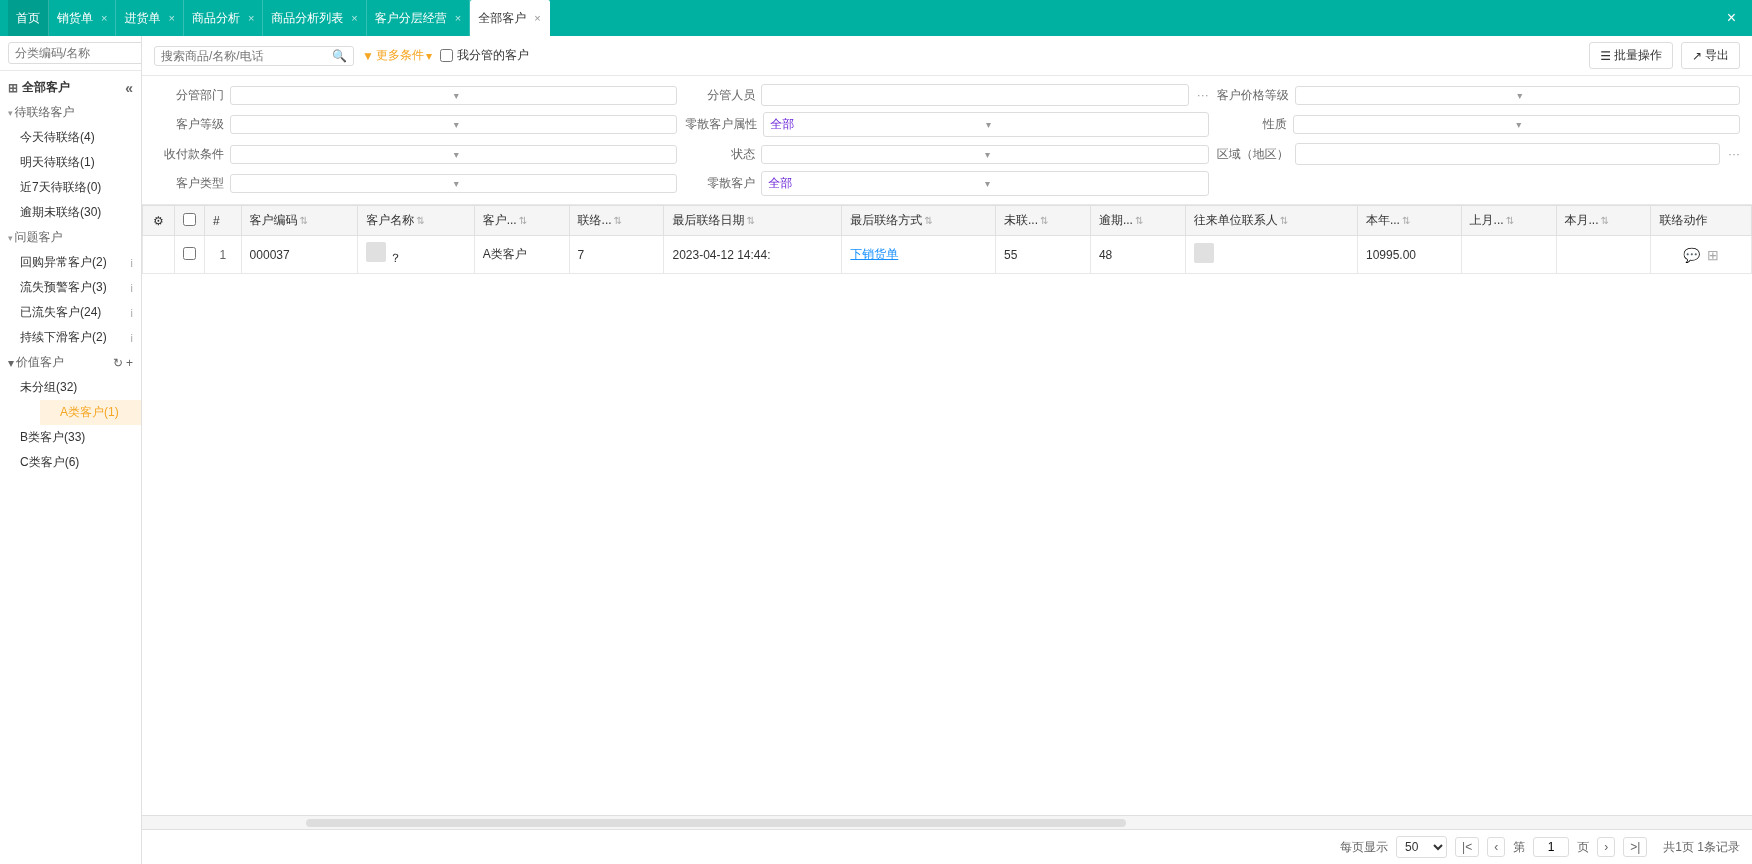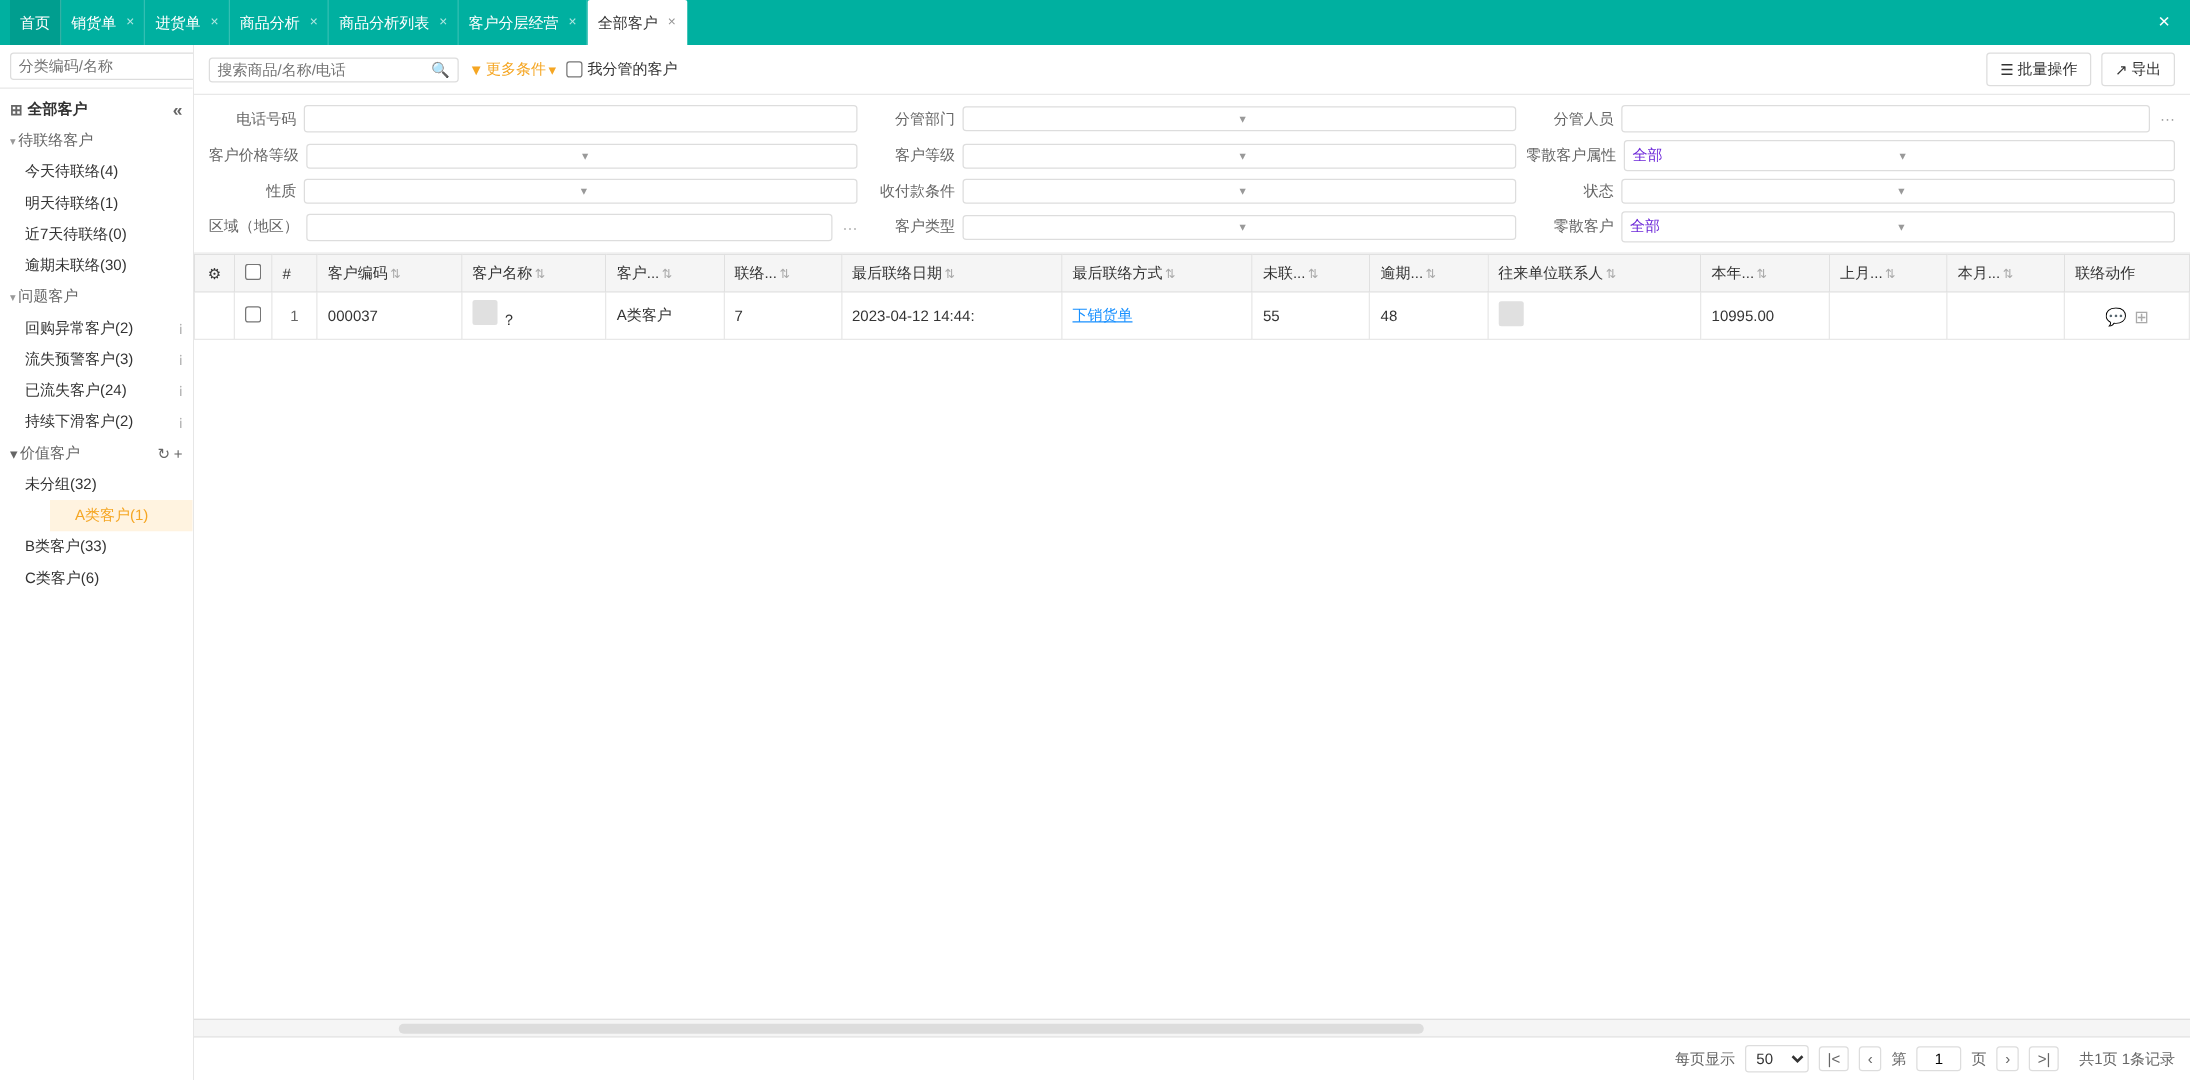--- a/index.html
+++ b/index.html
@@ -20,21 +20,21 @@
     .nav-tab .close-x { color: inherit; font-size: 11px; margin-left: 4px; opacity: 0.7; }
     .nav-tab.active .close-x { color: #666; }
     .nav-spacer { flex: 1; }
     .nav-close-btn { color: #fff; font-size: 16px; cursor: pointer; padding: 4px 8px; }
 
     
     .main-layout { display: flex; height: calc(864px - 36px); }
 
     
     .sidebar {
-      width: 155px; background: #fff; border-right: 1px solid #e0e0e0;
+      width: 142px; background: #fff; border-right: 1px solid #e0e0e0;
       display: flex; flex-direction: column; overflow-y: auto; flex-shrink: 0;
     }
     .sidebar-search {
       display: flex; align-items: center; padding: 6px 8px; border-bottom: 1px solid #e8e8e8;
       gap: 4px;
     }
     .sidebar-search input {
       flex: 1; border: 1px solid #ddd; border-radius: 3px; padding: 3px 6px;
       font-size: 12px; color: #999; outline: none;
     }
@@ -299,24 +299,20 @@
         <span>批量操作</span>
       </button>
       <button class="action-btn export">
         <span>↗</span>
         <span>导出</span>
       </button>
     </div>
 
     <div class="adv-filter">
 
-      <div class="filter-row">
-        <span class="filter-label">电话号码</span>
-        <input class="filter-input" type="text" style="">
-      </div>
       <div class="filter-row">
         <span class="filter-label">分管部门</span>
         <div class="filter-select-wrap">
           <span></span>
           <span class="caret">▾</span>
         </div>
       </div>
       <div class="filter-row" style="position:relative;">
         <span class="filter-label">分管人员</span>
         <input class="filter-input" type="text" style="">

